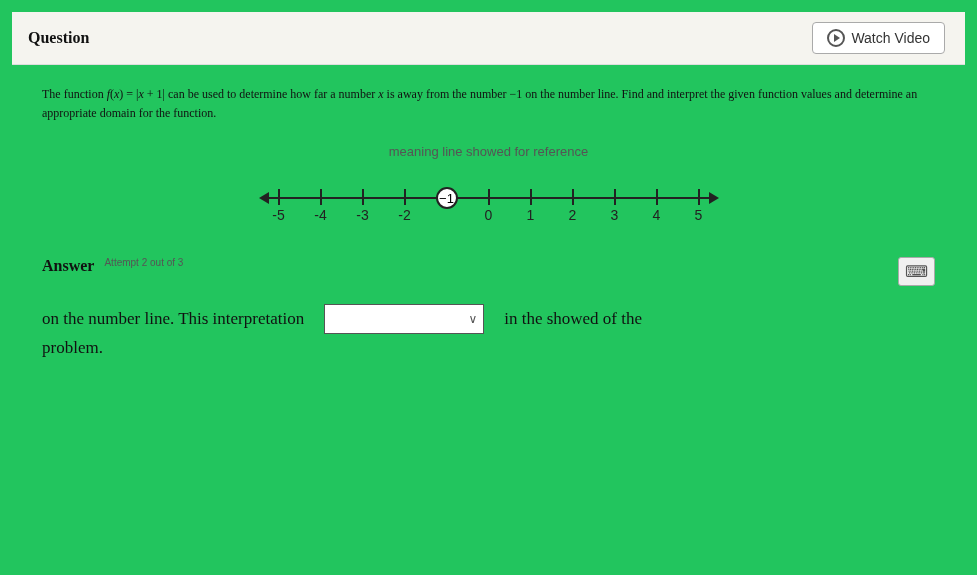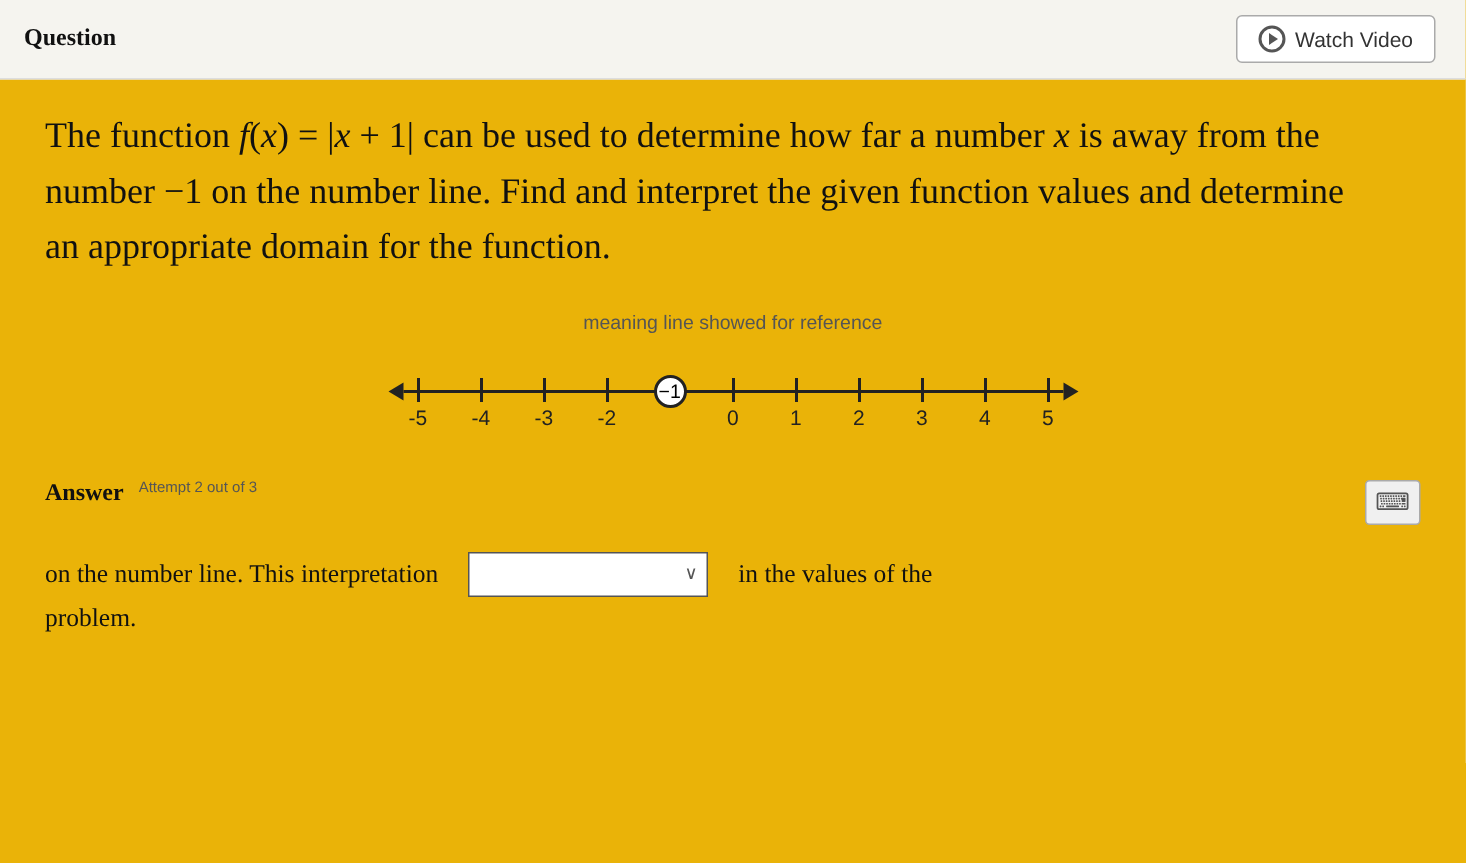--- a/index.html
+++ b/index.html
@@ -8,22 +8,22 @@
       background: #f5f5f0;
       width: 977px;
       min-height: 575px;
       position: relative;
       overflow: hidden;
     }
 
     .page-container {
       width: 977px;
       min-height: 575px;
-      background: #eab308;
-      padding: 0;
+      background: #22c55e;
+      padding: 12px;
       position: relative;
     }
 
     
     .header {
       display: flex;
       justify-content: space-between;
       align-items: center;
       padding: 10px 20px 10px 16px;
       border-bottom: 1px solid #ddd;
@@ -70,21 +70,21 @@
       border-left: 6px solid #555;
       margin-left: 2px;
     }
 
     
     .main-content {
       padding: 20px 30px 20px 30px;
     }
 
     .problem-text {
-      font-size: 24px;
+      font-size: 12px;
       line-height: 1.55;
       color: #111;
       margin-bottom: 22px;
       max-width: 880px;
     }
 
     
     .number-line-section {
       display: flex;
       flex-direction: column;
@@ -340,21 +340,21 @@
           <span class="keyboard-icon">⌨</span>
         </div>
       </div>
 
 
       <div class="answer-row-2">
         <span>on the number line. This interpretation</span>
         <div class="dropdown-box">
           <span class="dropdown-chevron">∨</span>
         </div>
-        <span>in the values of the</span>
+        <span>in the showed of the</span>
       </div>
 
       <div class="answer-row-3">
         <span>problem.</span>
       </div>
     </div>
 
   </div>
 </div>
 

